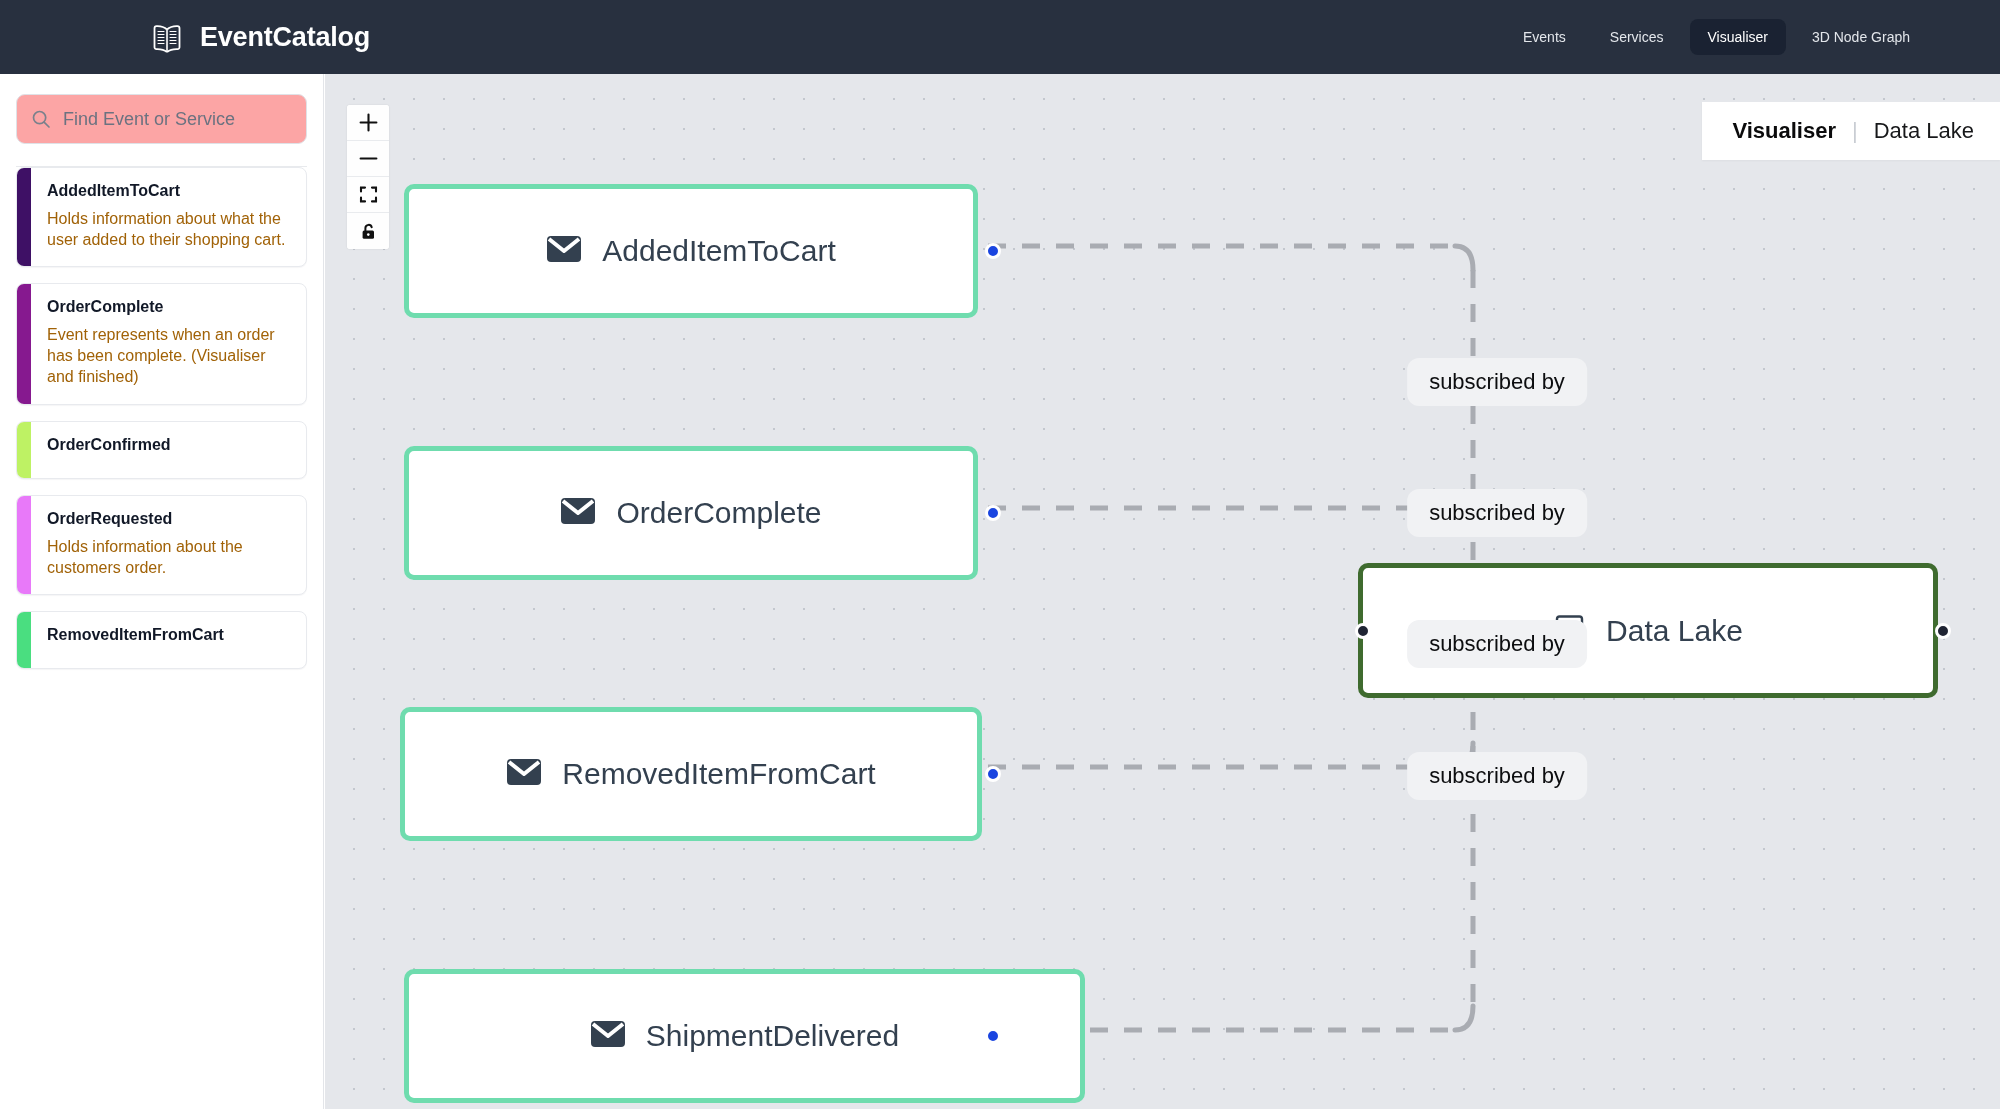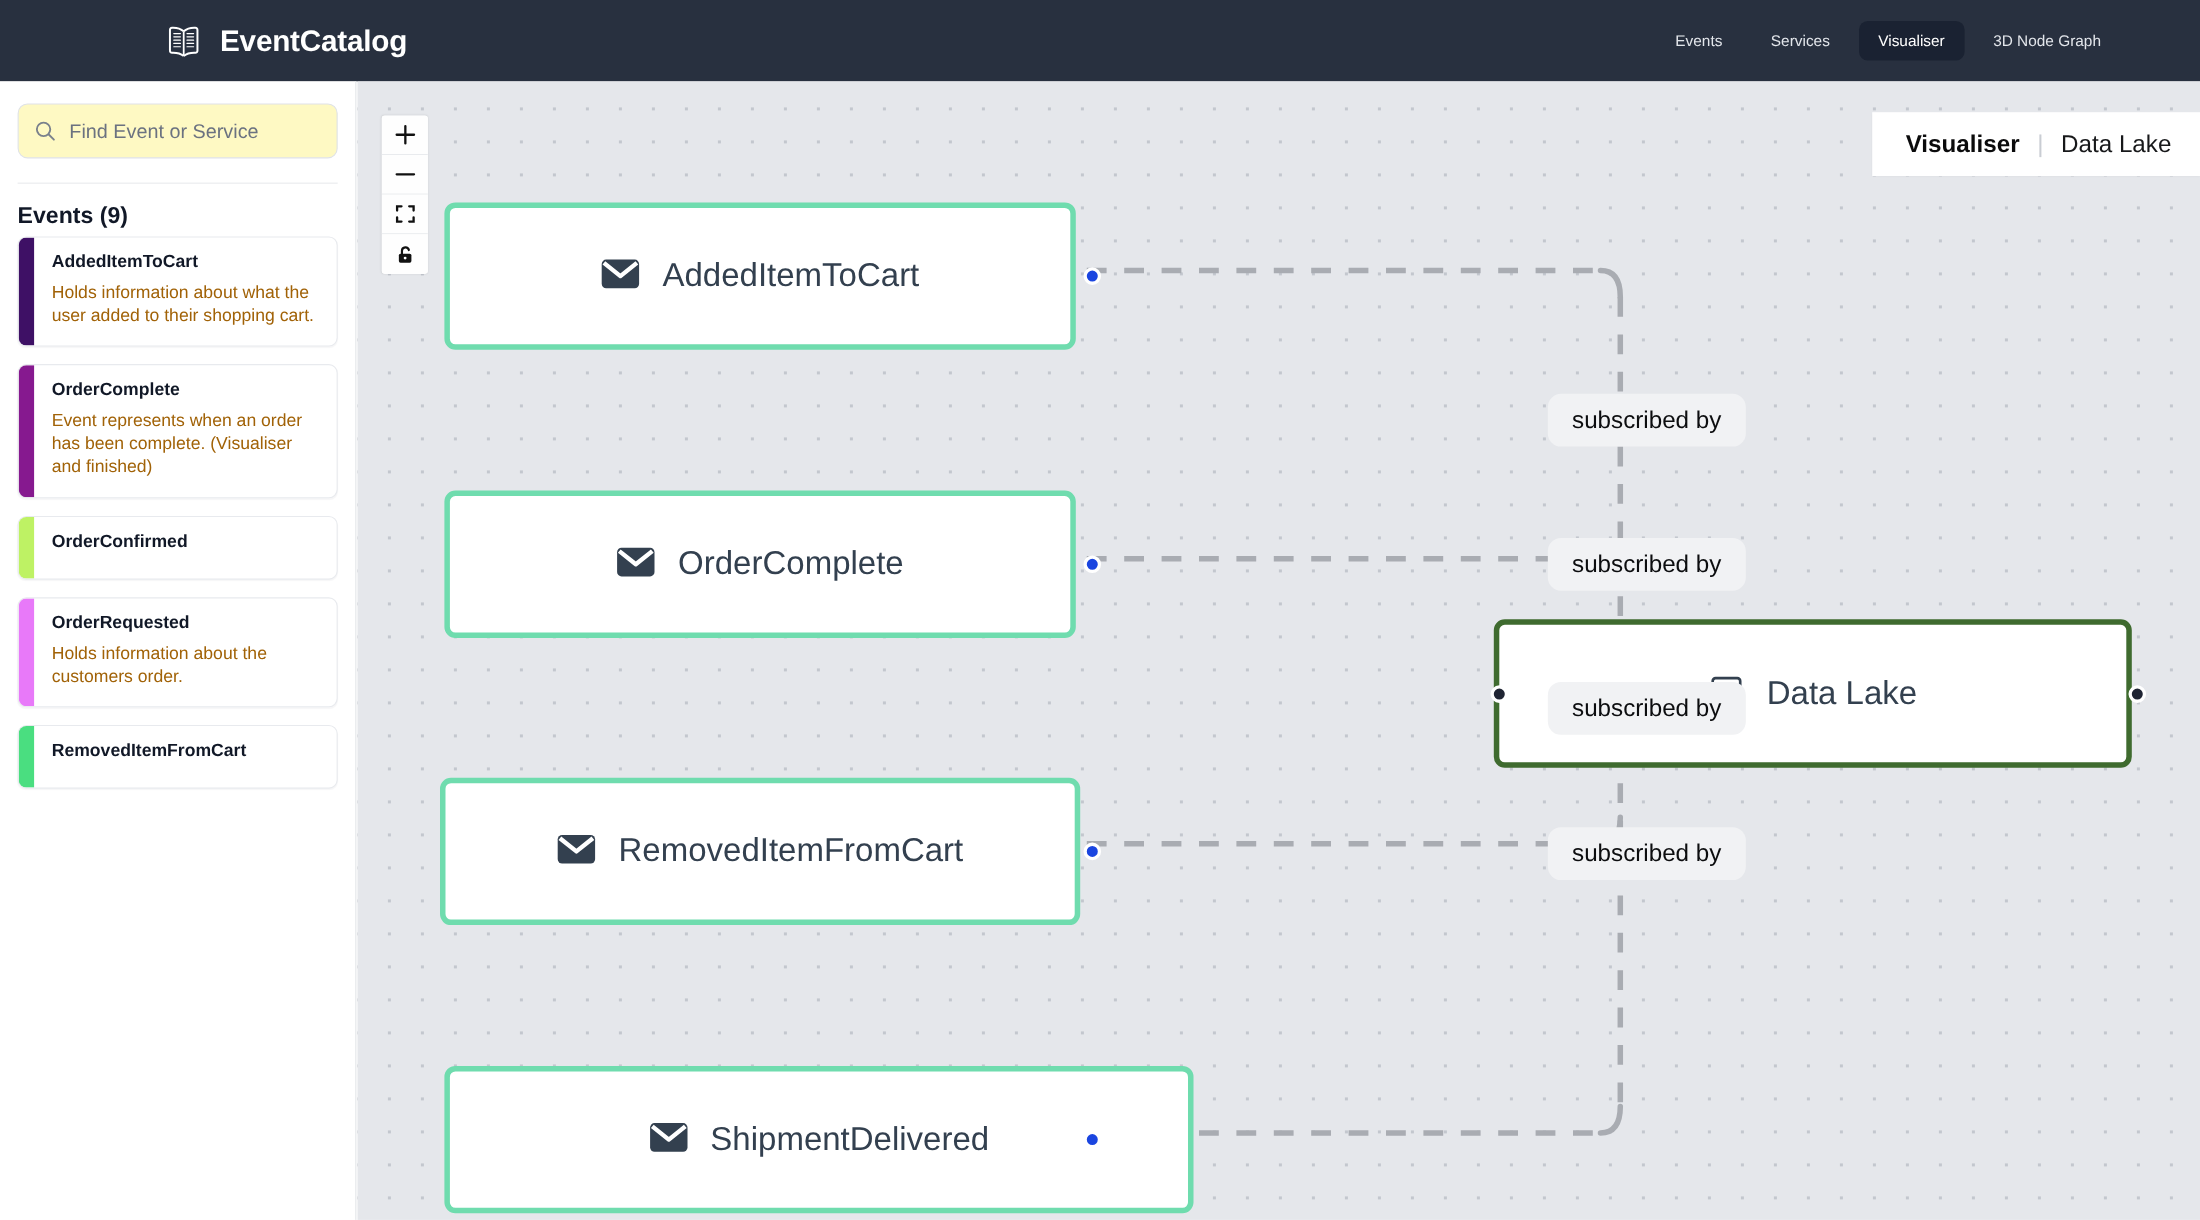--- a/index.html
+++ b/index.html
@@ -11,21 +11,21 @@
   }
 
   
   .header {
     position: absolute; top: 0; left: 0;
     width: 2000px; height: 74px;
     background: #28303F;
     display: flex; align-items: center;
   }
   .brand {
-    display: flex; align-items: center; gap: 16px;
+    display: flex; align-items: flex-end; gap: 16px;
     margin-left: 150px;
   }
   .brand-icon { width: 34px; height: 30px; display:block; }
   .brand-name {
     color: #ffffff; font-size: 27px; font-weight: bold;
     letter-spacing: -0.2px;
   }
   .nav {
     margin-left: auto; margin-right: 72px;
     display: flex; align-items: center; gap: 8px;
@@ -45,21 +45,21 @@
     width: 324px; height: 1035px;
     background: #ffffff;
     border-right: 1px solid #E3E5E9;
     overflow: hidden;
   }
   .search-wrap { padding: 20px 16px 0 16px; }
   .search-box {
     display: flex; align-items: center; gap: 12px;
     height: 50px; padding: 0 14px;
     border: 1px solid #DFE2E7; border-radius: 9px;
-    background: #fef9c3;
+    background: #fca5a5;
   }
   .search-icon { width: 20px; height: 20px; flex: 0 0 auto; display:block; }
   .search-input {
     border: none; outline: none; background: transparent;
     font-family: "Liberation Sans", sans-serif;
     font-size: 18px; color: #4B5563; width: 100%;
   }
   .search-input::placeholder { color: #6B7280; }
   .divider {
     height: 1px; background: #E8EAED;
@@ -216,21 +216,20 @@
       <span class="search-icon">
         <svg class="search-icon" viewBox="0 0 20 20" fill="none">
           <circle cx="8.6" cy="8.6" r="6.1" stroke="#7A818C" stroke-width="1.7"></circle>
           <path d="M13.3 13.3L18 18" stroke="#7A818C" stroke-width="1.7" stroke-linecap="round"></path>
         </svg>
       </span>
       <input class="search-input" type="text" value="" placeholder="Find Event or Service" style="">
     </div>
   </div>
   <div class="divider"></div>
-  <div class="events-heading">Events (9)</div>
 
   <div class="event-list">
     <div class="event-card">
       <div class="event-accent" style="background:#3E1065"></div>
       <div class="event-body">
         <div class="event-title">AddedItemToCart</div>
         <div class="event-desc">Holds information about what the user added to their shopping cart.</div>
       </div>
     </div>
     <div class="event-card">

